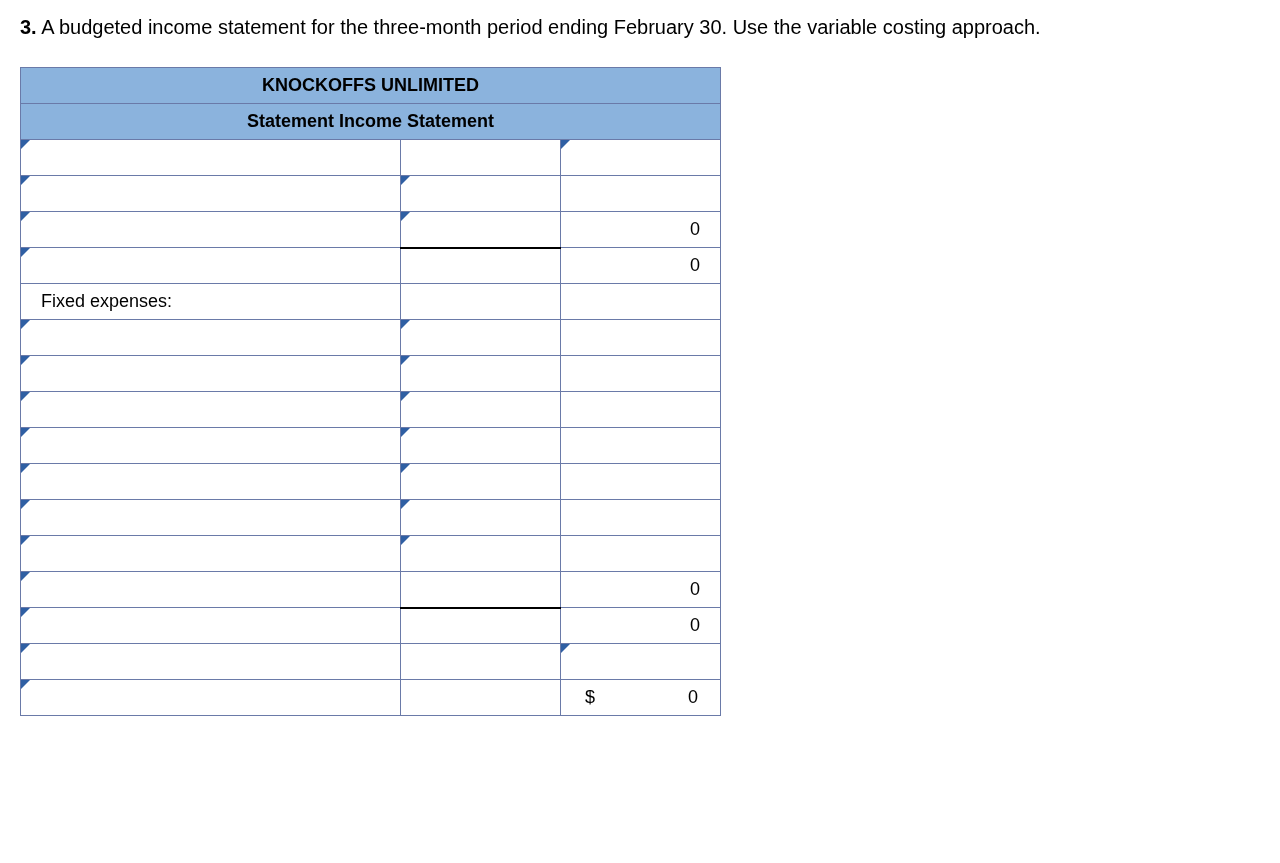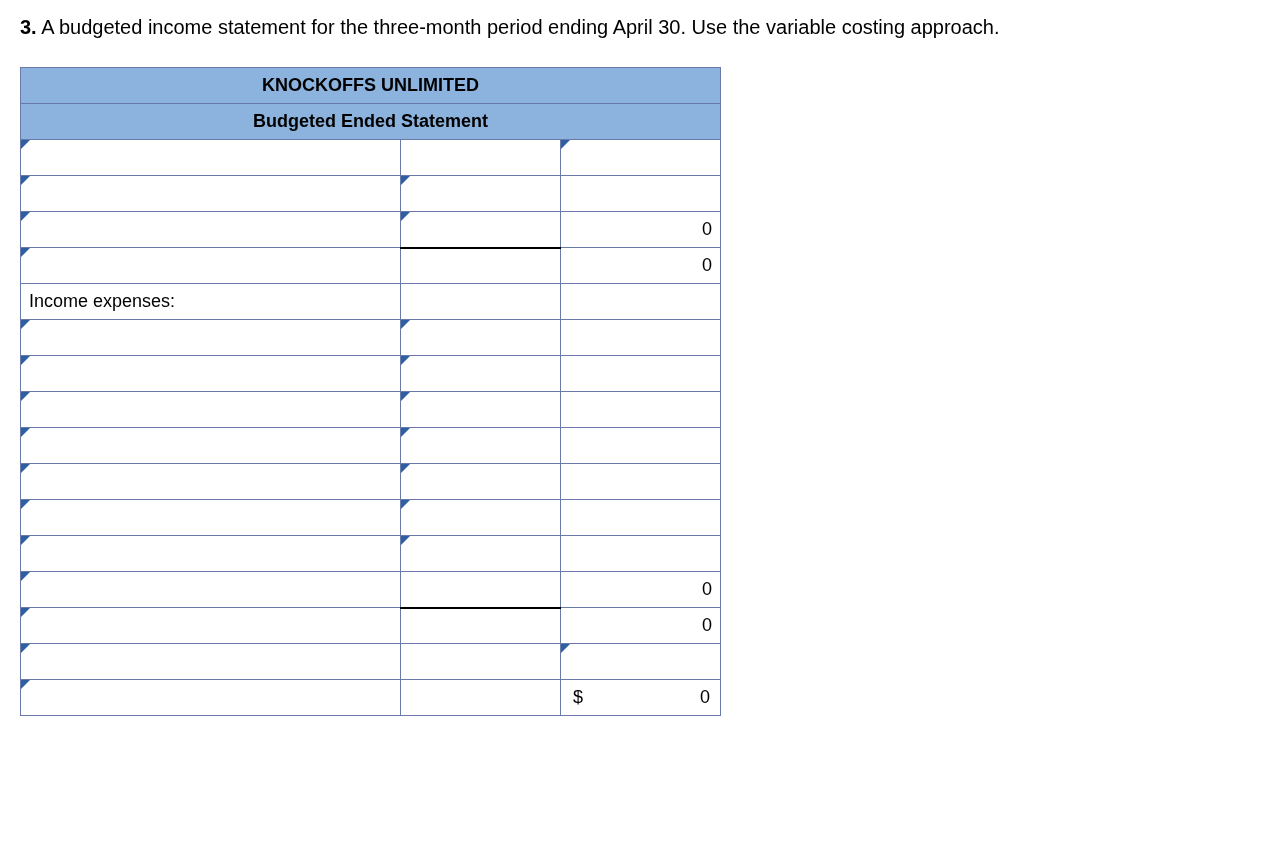--- a/index.html
+++ b/index.html
@@ -3,21 +3,21 @@
 <meta charset="utf-8">
 <style>
   html,body{margin:0;padding:0;background:#fff;font-family:Arial,Helvetica,sans-serif;color:#000;}
   .page{width:1280px;min-height:863px;box-sizing:border-box;padding:14px 20px 20px 20px;}
   .prompt{font-size:20px;line-height:1.35;margin:0 0 26px 0;}
   .prompt .num{font-weight:700;}
   table.income{border-collapse:collapse;width:700px;table-layout:fixed;}
   table.income col.c1{width:380px;}
   table.income col.c2{width:160px;}
   table.income col.c3{width:160px;}
-  table.income td,table.income th{border:1px solid #6a7aa8;height:36px;padding:0 8px;font-size:18px;box-sizing:border-box;vertical-align:middle;}
+  table.income td,table.income th{border:1px solid #6a7aa8;height:36px;padding:0 20px;font-size:18px;box-sizing:border-box;vertical-align:middle;}
   table.income th{background:#8bb3dd;text-align:center;font-weight:700;color:#000;}
   .label-cell{background:#fff;text-align:left;}
   .blank{background:#fff;}
   .num-cell{background:#fff;text-align:right;}
   .currency{display:flex;align-items:center;justify-content:space-between;}
   .currency .sym{padding-left:4px;}
   .currency .val{padding-right:2px;}
   
   .dd{position:relative;}
   .dd::before{
@@ -25,36 +25,36 @@
     border-top:9px solid #2f5fa3;border-right:9px solid transparent;
   }
   .underline-bottom{border-bottom:2px solid #000 !important;}
 </style>
 </head>
 <body>
 
 <div class="page">
   <p class="prompt">
     <span class="num">3.</span>
-    <span>A budgeted income statement for the three-month period ending April 30. Use the variable costing approach.</span>
+    <span>A budgeted income statement for the three-month period ending February 30. Use the variable costing approach.</span>
   </p>
 
   <table class="income">
     <colgroup>
         <col class="c1">
         <col class="c2">
         <col class="c3">
       </colgroup>
 
     <tbody>
         <tr>
           <th colspan="3">KNOCKOFFS UNLIMITED</th>
         </tr>
     <tr>
-          <th colspan="3">Budgeted Ended Statement</th>
+          <th colspan="3">Statement Income Statement</th>
         </tr>
 
     <tr>
       <td class="blank dd"></td>
       <td class="blank"></td>
       <td class="blank dd"></td>
     </tr>
 
 
     <tr>
@@ -69,21 +69,21 @@
       <td class="num-cell">0</td>
     </tr>
 
     <tr>
       <td class="blank dd"></td>
       <td class="blank"></td>
       <td class="num-cell">0</td>
     </tr>
 
     <tr>
-      <td class="label-cell">Income expenses:</td>
+      <td class="label-cell">Fixed expenses:</td>
       <td class="blank"></td>
       <td class="blank"></td>
     </tr>
 
     <tr>
       <td class="blank dd"></td>
       <td class="blank dd"></td>
       <td class="blank"></td>
     </tr>
     <tr>

